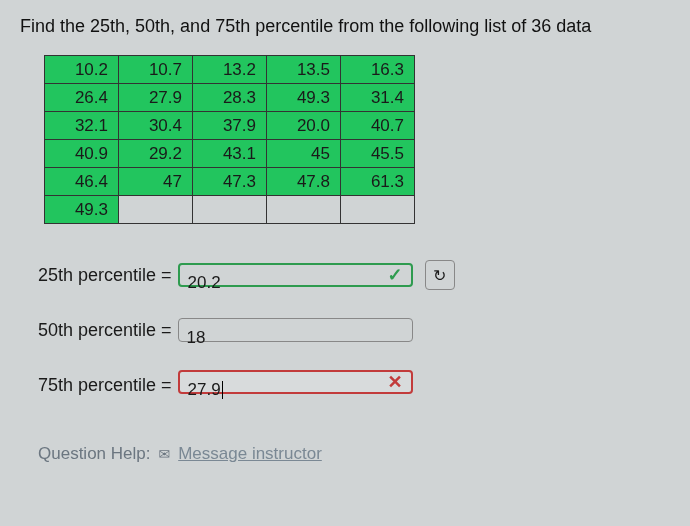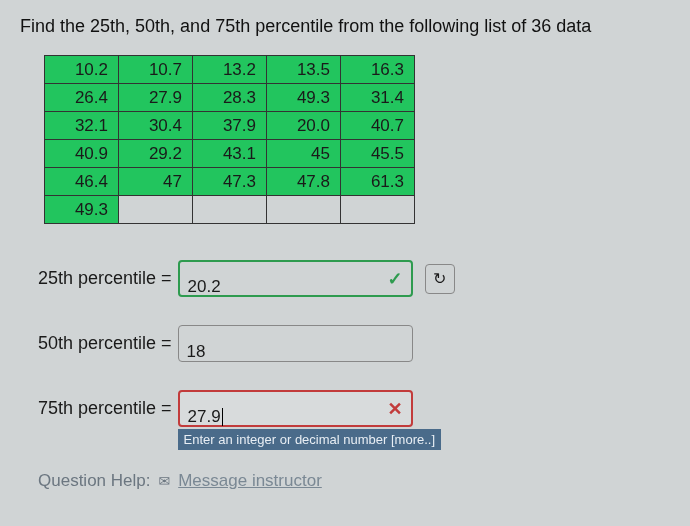--- a/index.html
+++ b/index.html
@@ -42,21 +42,21 @@
     margin-bottom: 28px;
     font-size: 18px;
   }
   .answer-label {
     margin-right: 6px;
     text-align: center;
   }
   .answer-input {
     border: 1px solid #888;
     background: #d0d4d5;
-    height: 37px;
+    height: 24px;
     padding: 18px 30px 2px 8px;
     font-size: 17px;
     border-radius: 4px;
     position: relative;
     display: inline-flex;
     align-items: center;
     min-width: 235px;
   }
   .answer-input.correct {
     border: 2px solid #2e9b4f;
@@ -197,21 +197,20 @@
 </div>
 
 <div class="answer-row" style="margin-bottom:0;">
   <span class="answer-label">75th percentile =</span>
   <span class="input-wrapper">
     <span class="answer-input active">
       <span>27.9</span>
         <span class="caret"></span>
       <span class="status-icon cross">✕</span>
     </span>
-    <div class="hint-bubble">Enter an integer or decimal number [more..]</div>
   </span>
 </div>
 
 <div class="footer">
   <span>Question Help:</span>
   <span class="mail-icon">✉</span>
   <span class="link">Message instructor</span>
 </div>
 
 </body></html>

